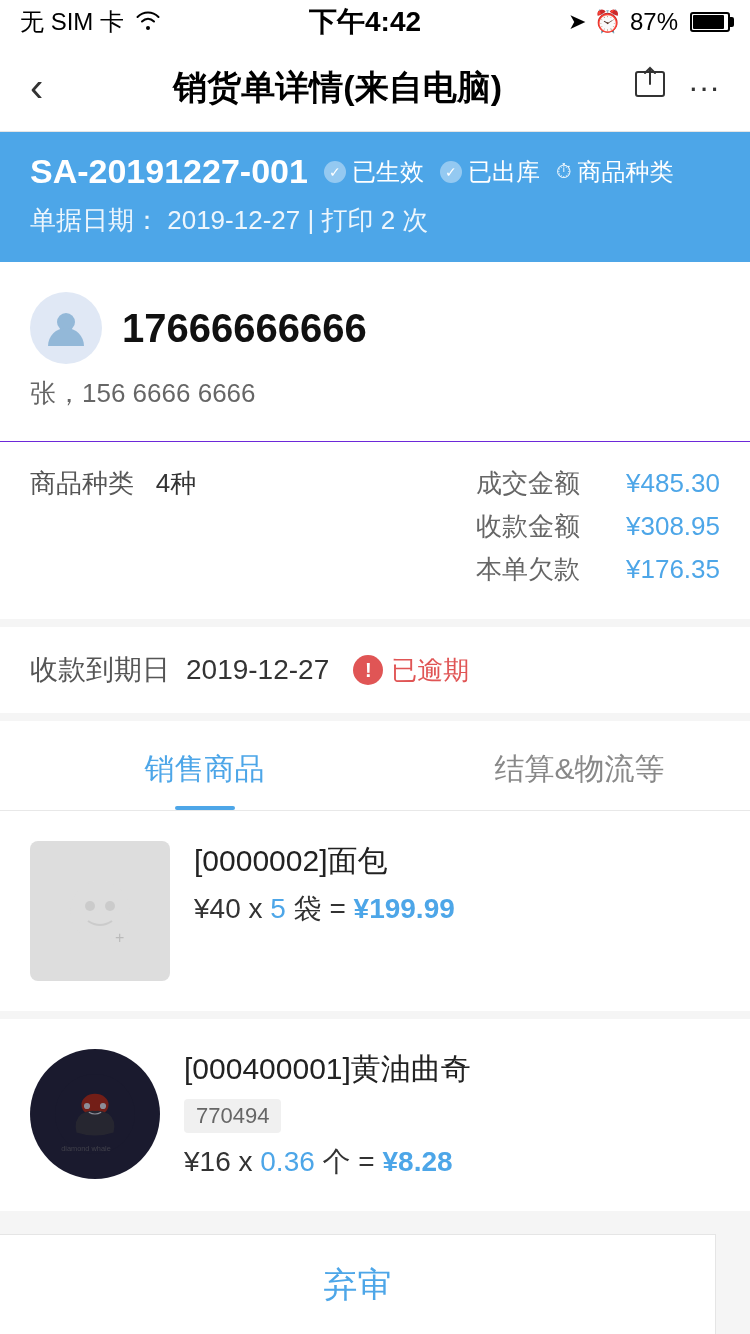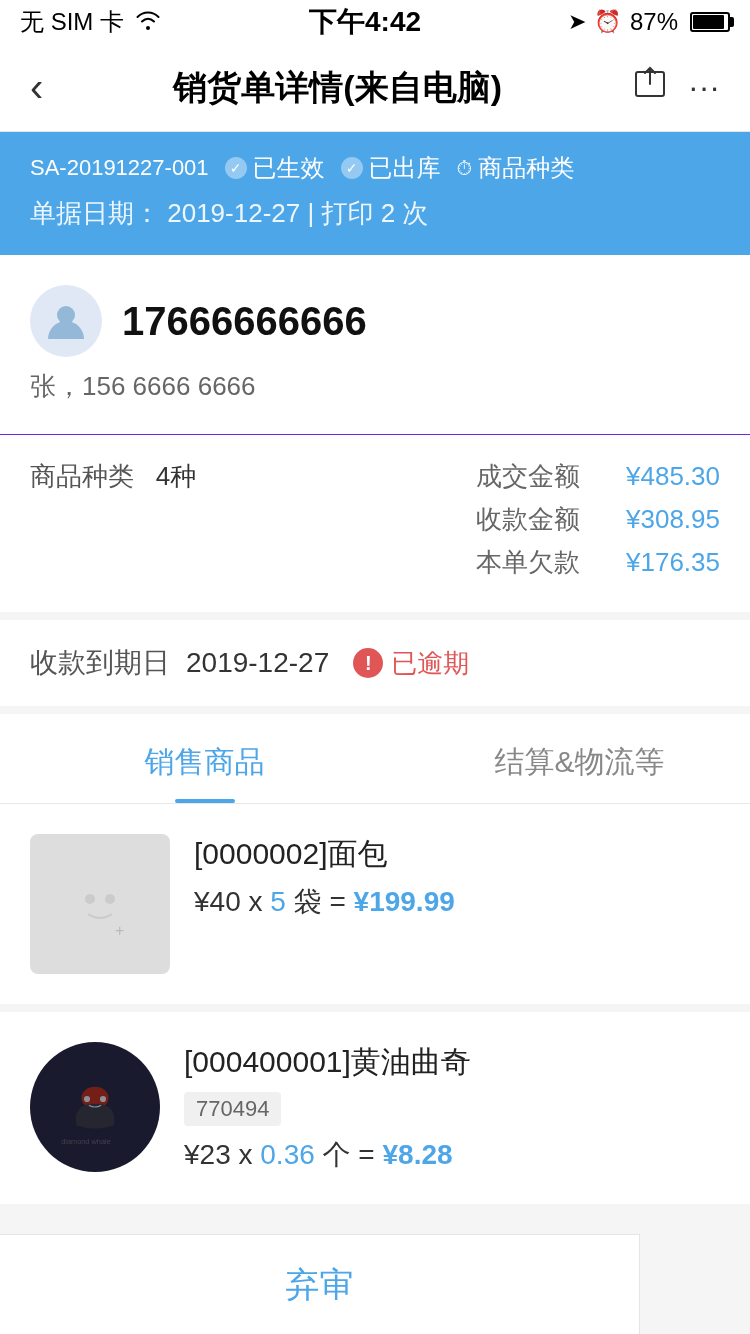--- a/index.html
+++ b/index.html
@@ -89,22 +89,22 @@
       color: #fff;
     }
     .order-header .order-id-row {
       display: flex;
       align-items: center;
       gap: 16px;
       flex-wrap: wrap;
       margin-bottom: 12px;
     }
     .order-id {
-      font-size: 22px;
-      font-weight: 400;
+      font-size: 34px;
+      font-weight: 700;
       color: #fff;
     }
     .status-badge {
       display: flex;
       align-items: center;
       gap: 6px;
       font-size: 24px;
       color: #fff;
     }
     .status-badge .check-icon {
@@ -314,21 +314,21 @@
     .product-price .total {
       color: #4da6e8;
       font-weight: 600;
     }
 
     
     .bottom-bar {
       position: fixed;
       bottom: 0;
       left: 0;
-      width: 640px;
+      width: 716px;
       height: 100px;
       background: #fff;
       border-top: 1px solid #e5e5e5;
       display: flex;
       align-items: flex-end;
     }
     .bottom-btn {
       flex: 1;
       height: 100%;
       display: flex;
@@ -521,21 +521,21 @@
       </svg>
     </div>
     <div class="product-info">
       <div class="product-name">
         <span>[000400001]</span><span>黄油曲奇</span>
       </div>
       <div>
         <span class="product-sku">770494</span>
       </div>
       <div class="product-price">
-        <span>¥23</span>
+        <span>¥16</span>
         <span> x </span>
         <span class="qty">0.36</span>
         <span>个</span>
         <span> = </span>
         <span class="total">¥8.28</span>
       </div>
     </div>
   </div>
 
 </div>

